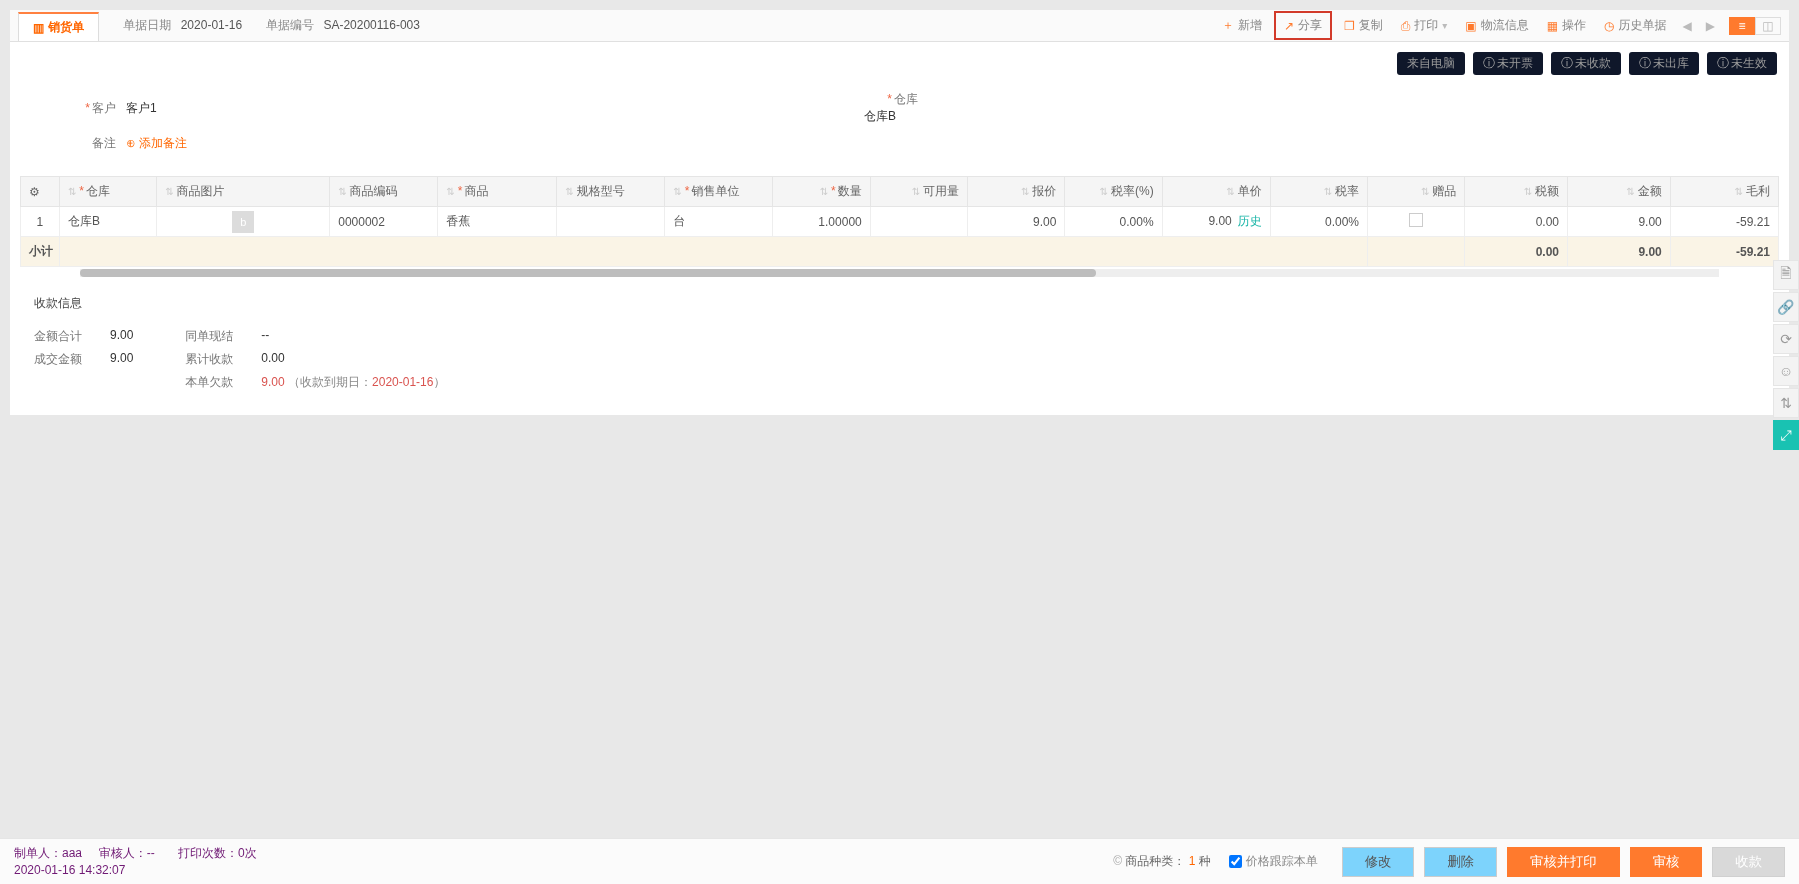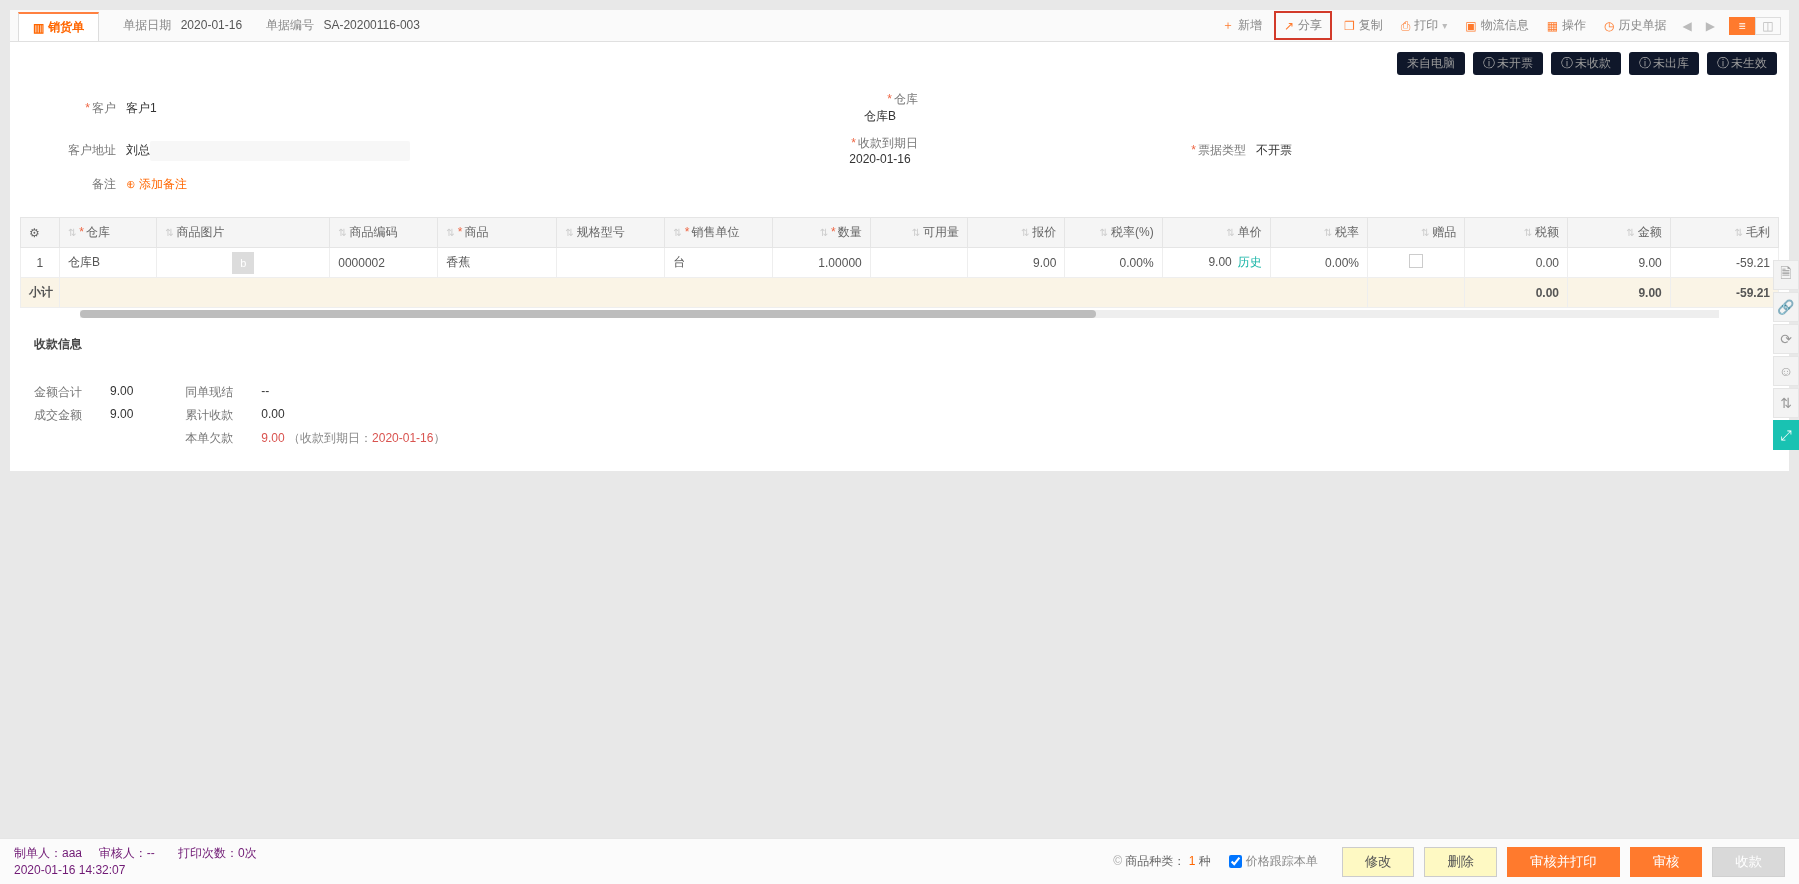--- a/index.html
+++ b/index.html
@@ -124,42 +124,42 @@
     }
     .table tfoot td { background:#faf4e6; font-weight:bold; border:1px solid #eee; height:30px; padding:0 8px; }
     .hscroll {
       position:relative; height:8px; margin:2px 60px 2px 60px;
     }
     .hscroll .track { position:absolute; left:0; right:0; top:0; height:8px; background:#eee; }
     .hscroll .thumb { position:absolute; left:0; top:0; height:8px; width:62%; background:#bdbdbd; border-radius:4px; }
 
     
     .pay-section { padding: 16px 24px 18px; }
-    .pay-title { color:#444; margin-bottom:25px;font-weight:bold; }
+    .pay-title { color:#444; margin-bottom:10px; }
     .pay-grid { display:flex; gap:52px; }
     .kv { display:flex; margin:6px 0; }
     .kv .k { width:76px; color:#777; text-align:justify; }
     .kv .v { color:#333; }
     .debt-amount { color:#d9534f; }
     .debt-note { color:#888; }
     .debt-date { color:#d9534f; }
 
     
     .footer {
       position:absolute; left:0; right:0; bottom:0; height:46px;
       background:#fbfbfb; border-top:1px solid #e5e5e5;
       display:flex; align-items:center; padding:0 14px;
     }
     .foot-left { color:#701a75; line-height:1.4; }
     .foot-left .line { display:block; }
     .foot-center { margin-left:auto; display:flex; align-items:center; gap:18px; color:#666; }
     .foot-center .catn { color:#ff6600; }
     .foot-center .chk { display:inline-flex; align-items:center; gap:4px; color:#888; }
     .foot-actions { display:flex; gap:10px; margin-left:24px; }
-    .btn { height:30px; padding:0 22px; border:1px solid #ccc; background:#fef9c3; color:#555; cursor:pointer; }
+    .btn { height:30px; padding:0 22px; border:1px solid #ccc; background:#7dd3fc; color:#555; cursor:pointer; }
     .btn.primary { background:#ff7a2d; border-color:#ff7a2d; color:#fff; }
     .btn.disabled { background:#d9d9d9; border-color:#d0d0d0; color:#fff; cursor:default; }
 
     
     .right-dock {
       position:absolute; right:0; top:260px; width:26px;
       display:flex; flex-direction:column; gap:2px;
     }
     .dock-item {
       width:26px; height:30px; background:#f3f3f3; color:#999;
@@ -236,35 +236,20 @@
 
   <div class="form">
     <div class="form-row">
       <div class="form-cell col1">
         <span class="label"><span class="req">*</span><span>客户</span></span>
         <span class="value">客户1</span>
       </div>
       <div class="form-cell col2">
         <span class="label"><span class="req">*</span><span>仓库</span></span>
         <span class="value">仓库B</span>
-      </div>
-    </div>
-    <div class="form-row">
-      <div class="form-cell col1">
-        <span class="label"><span>客户地址</span></span>
-        <span class="value">刘总</span>
-        <span class="addr-blank"></span>
-      </div>
-      <div class="form-cell col2">
-        <span class="label"><span class="req">*</span><span>收款到期日</span></span>
-        <span class="value">2020-01-16</span>
-      </div>
-      <div class="form-cell col3">
-        <span class="label"><span class="req">*</span><span>票据类型</span></span>
-        <span class="value">不开票</span>
       </div>
     </div>
     <div class="form-row">
       <div class="form-cell col1">
         <span class="label"><span>备注</span></span>
         <span class="link"><span style="color:#ff6600;">⊕</span> <span>添加备注</span></span>
       </div>
     </div>
   </div>
 

